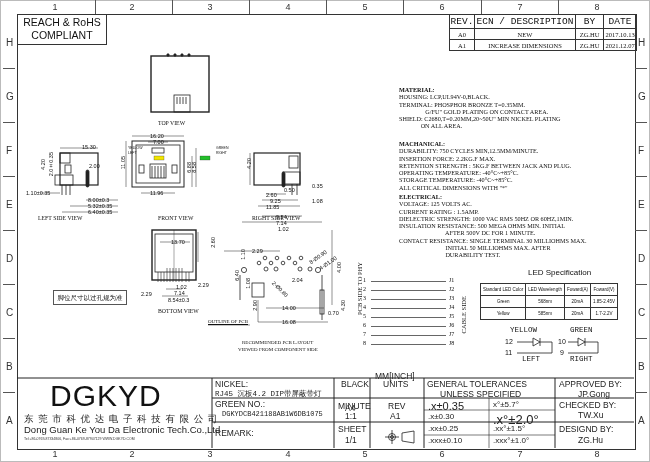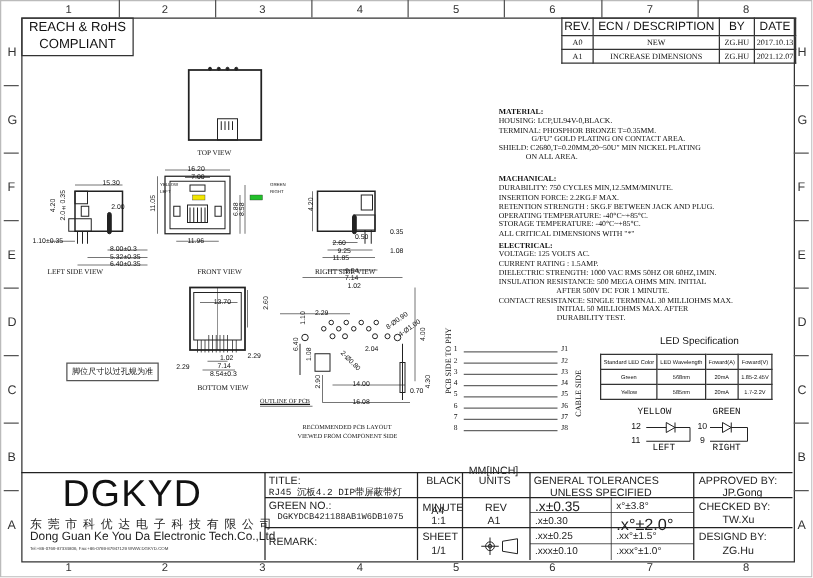--- a/index.html
+++ b/index.html
@@ -6,21 +6,21 @@
   body{width:650px;height:462px;position:relative;overflow:hidden;font-family:"Liberation Sans",sans-serif;color:#111;}
   .abs{position:absolute;}
   .frame{position:absolute;left:0;top:0;width:648px;height:460px;border:1px solid #bbb;}
   .inner{position:absolute;left:17px;top:14px;width:617px;height:434px;border:1px solid #333;}
   .colnum{position:absolute;font-size:9px;color:#333;width:20px;text-align:center;}
   .tick-v{position:absolute;width:1px;height:14px;background:#555;}
   .rowlab{position:absolute;font-size:10px;color:#333;}
   .tick-h{position:absolute;height:1px;width:12px;background:#555;}
   .rohs{position:absolute;left:17px;top:14px;width:88px;height:28px;border:1px solid #333;font-size:10.5px;text-align:center;line-height:13px;padding-top:1px;}
   table.rev{position:absolute;left:449px;top:14px;border-collapse:collapse;font-size:9px;}
-  table.rev td{border:1px solid #333;text-align:center;padding:0;height:10px;}
+  table.rev td{border:1px solid #333;text-align:center;padding:0;height:10px;font-family:Liberation Mono, monospace;}
   table.rev tr.hd td{font-size:9.5px;height:13px;}
   table.rev tr.rw td{font-family:"Liberation Serif",serif;font-size:6.5px;}
   .notes{position:absolute;left:399px;font-family:"Liberation Serif",serif;font-size:6.2px;line-height:7.3px;white-space:pre;color:#111;}
   .notes b{font-weight:bold;}
   .ledtitle{position:absolute;left:528px;top:268px;font-size:8px;}
   table.led{position:absolute;left:480px;top:283px;border-collapse:collapse;font-size:4.5px;}
   table.led td{border:1px solid #333;padding:1px 2px;text-align:center;height:9px;}
   .cap{position:absolute;font-family:"Liberation Serif",serif;font-size:5.8px;color:#111;white-space:nowrap;}
   .dim{position:absolute;font-size:5.5px;color:#111;white-space:nowrap;}
   .tbtxt{position:absolute;font-size:8.5px;white-space:nowrap;color:#222;}
@@ -429,41 +429,41 @@
 <div class="dim" style="left:570px;top:326px;font-size:7.5px;font-family:'Liberation Mono',monospace">GREEN</div>
 <div class="dim" style="left:558px;top:338px;font-size:7px">10</div>
 <div class="dim" style="left:560px;top:349px;font-size:7px">9</div>
 <div class="dim" style="left:570px;top:355px;font-size:7.5px;font-family:'Liberation Mono',monospace">RIGHT</div>
 
 <div class="abs" style="left:50px;top:379px;font-size:30px;letter-spacing:1px;color:#111">DGKYD</div>
 <div class="abs" style="left:24px;top:413px;font-size:9.5px;letter-spacing:1px;color:#222">东 莞 市 科 优 达 电 子 科 技 有 限 公 司</div>
 <div class="abs" style="left:24px;top:424px;font-size:9.5px;color:#222">Dong Guan Ke You Da Electronic Tech.Co.,Ltd</div>
 <div class="abs" style="left:24px;top:437px;font-size:3.5px;color:#333">Tel:+86-0769-87334806, Fax:+86-0769-87947129  WWW.DGKYD.COM</div>
 
-<div class="tbtxt" style="left:215px;top:379px">TITLE:</div>
+<div class="tbtxt" style="left:215px;top:379px">NICKEL:</div>
 <div class="tbtxt" style="left:215px;top:389px;font-family:'Liberation Mono',monospace;font-size:7.5px">RJ45 沉板4.2 DIP带屏蔽带灯</div>
 <div class="tbtxt" style="left:215px;top:399px">GREEN NO.:</div>
 <div class="tbtxt" style="left:222px;top:410px;font-family:'Liberation Mono',monospace;font-size:7px">DGKYDCB421188AB1W6DB1075</div>
 <div class="tbtxt" style="left:215px;top:428px">REMARK:</div>
 
 <div class="tbtxt" style="left:341px;top:379px">BLACK</div>
 <div class="tbtxt" style="left:345px;top:403px">A4</div>
 <div class="tbtxt" style="left:383px;top:379px">UNITS</div>
 <div class="tbtxt" style="left:375px;top:371px">MM[INCH]</div>
 <div class="tbtxt" style="left:338px;top:401px">MINUTE</div>
 <div class="tbtxt" style="left:345px;top:411px">1:1</div>
 <div class="tbtxt" style="left:388px;top:401px">REV</div>
 <div class="tbtxt" style="left:390px;top:411px">A1</div>
 <div class="tbtxt" style="left:338px;top:424px">SHEET</div>
 <div class="tbtxt" style="left:345px;top:435px">1/1</div>
 
 <div class="tbtxt" style="left:427px;top:379px">GENERAL TOLERANCES</div>
 <div class="tbtxt" style="left:440px;top:389px">UNLESS SPECIFIED</div>
 <div class="tbtxt" style="left:428px;top:400px;font-size:11px">.x±0.35</div>
-<div class="tbtxt" style="left:493px;top:400px;font-size:8px">x°±3.8°</div>
+<div class="tbtxt" style="left:493px;top:400px;font-size:8px">x°±5.7°</div>
 <div class="tbtxt" style="left:428px;top:412px;font-size:8px">.x±0.30</div>
 <div class="tbtxt" style="left:493px;top:412px;font-size:13px">.x°±2.0°</div>
 <div class="tbtxt" style="left:428px;top:424px;font-size:8px">.xx±0.25</div>
 <div class="tbtxt" style="left:493px;top:424px;font-size:8px">.xx°±1.5°</div>
 <div class="tbtxt" style="left:428px;top:436px;font-size:8px">.xxx±0.10</div>
 <div class="tbtxt" style="left:493px;top:436px;font-size:8px">.xxx°±1.0°</div>
 
 <div class="tbtxt" style="left:559px;top:379px">APPROVED BY:</div>
 <div class="tbtxt" style="left:578px;top:389px">JP.Gong</div>
 <div class="tbtxt" style="left:559px;top:400px">CHECKED BY:</div>

